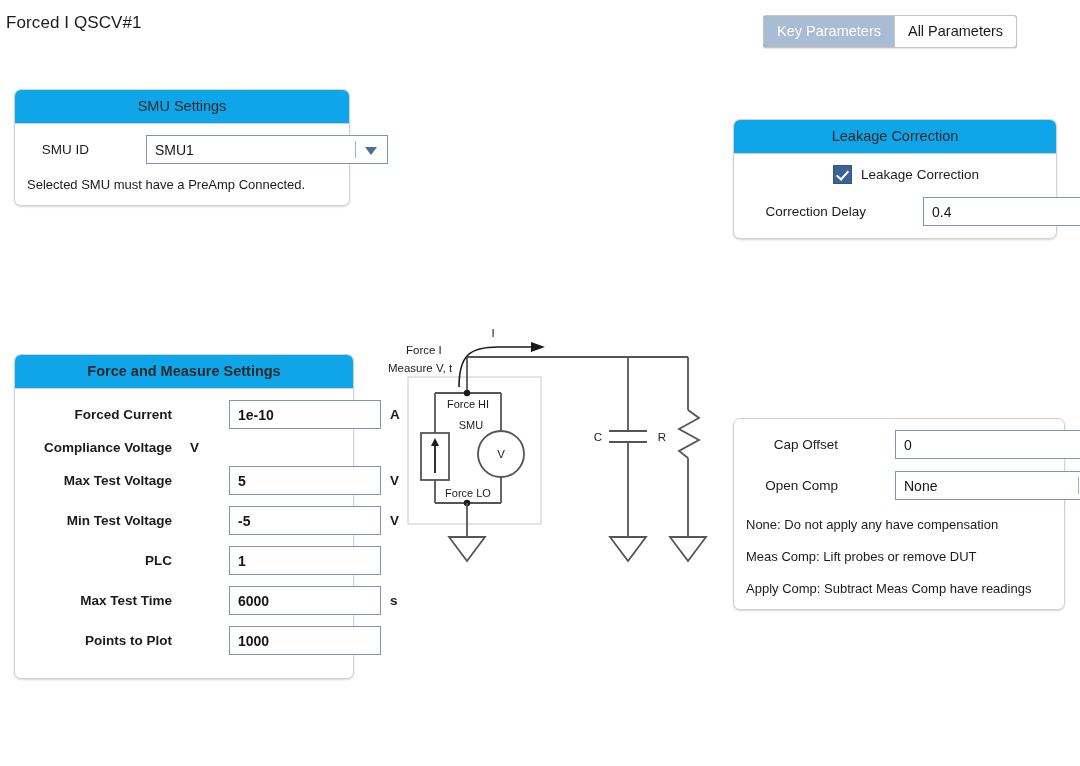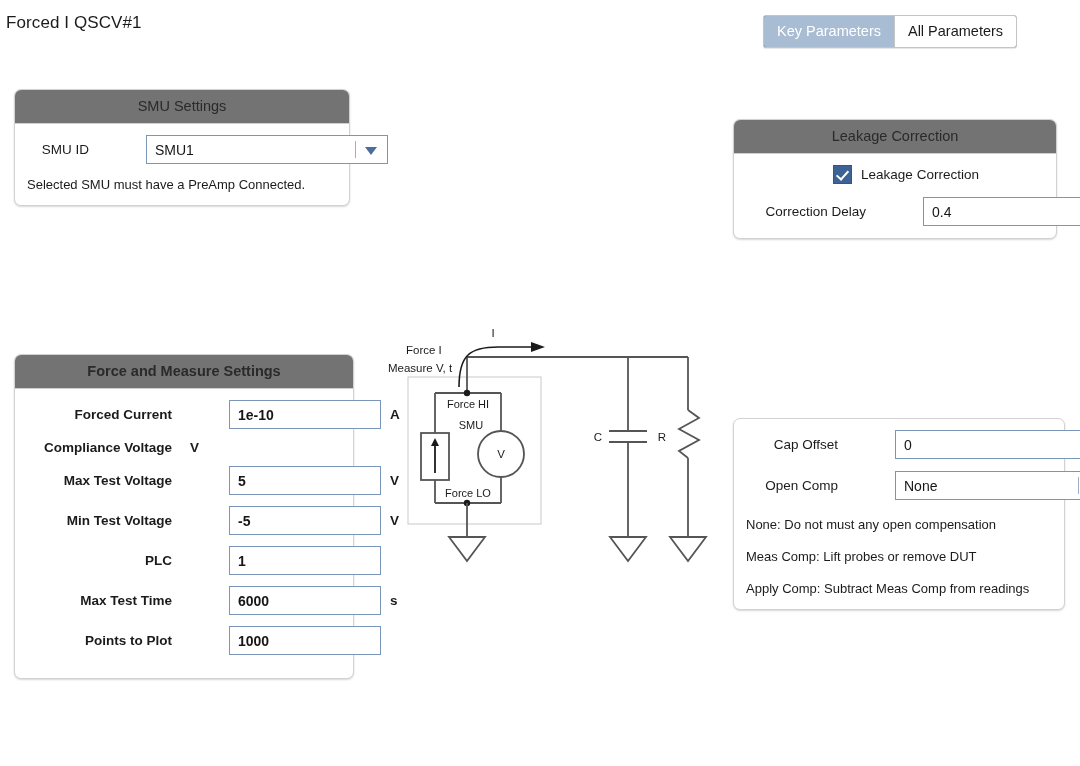--- a/index.html
+++ b/index.html
@@ -60,21 +60,21 @@
   
   .panel {
     position: absolute;
     background: #ffffff;
     border: 1px solid #d2d2d2;
     border-radius: 7px;
     box-shadow: 0 1px 2px rgba(0,0,0,0.16);
     box-sizing: border-box;
   }
   .panel-header {
-    background: #737373;
+    background: #0ea5e9;
     color: #2a2a2a;
     font-size: 14.5px;
     text-align: center;
     padding: 8px 0 9px 0;
     border-radius: 6px 6px 0 0;
     border-bottom: 1px solid #cfcfcf;
     user-select: none;
   }
   .panel-body {
     padding: 10px 12px 12px 12px;
@@ -340,23 +340,23 @@
     </div>
     <div class="row">
       <div class="lbl">Open Comp</div>
       <div class="field dropdown">
         <span>None</span>
         <span class="dd-sep"></span>
         <span class="dd-arrow"></span>
       </div>
     </div>
     <div id="offset-help">
-        <div class="helptext">None: Do not must any open compensation</div>
+        <div class="helptext">None: Do not apply any have compensation</div>
         <div class="helptext">Meas Comp: Lift probes or remove DUT</div>
-        <div class="helptext">Apply Comp: Subtract Meas Comp from readings</div>
+        <div class="helptext">Apply Comp: Subtract Meas Comp have readings</div>
       </div>
   </div>
 </div>
 
 <div id="circuit-diagram">
   <svg width="330" height="260" viewBox="0 0 330 260">
 
     <rect x="20" y="52" width="133" height="147" fill="none" stroke="#c9c9c9" stroke-width="1"></rect>
 
     <path d="M 47 68 L 47 108" fill="none" stroke="#555" stroke-width="1.8"></path>

